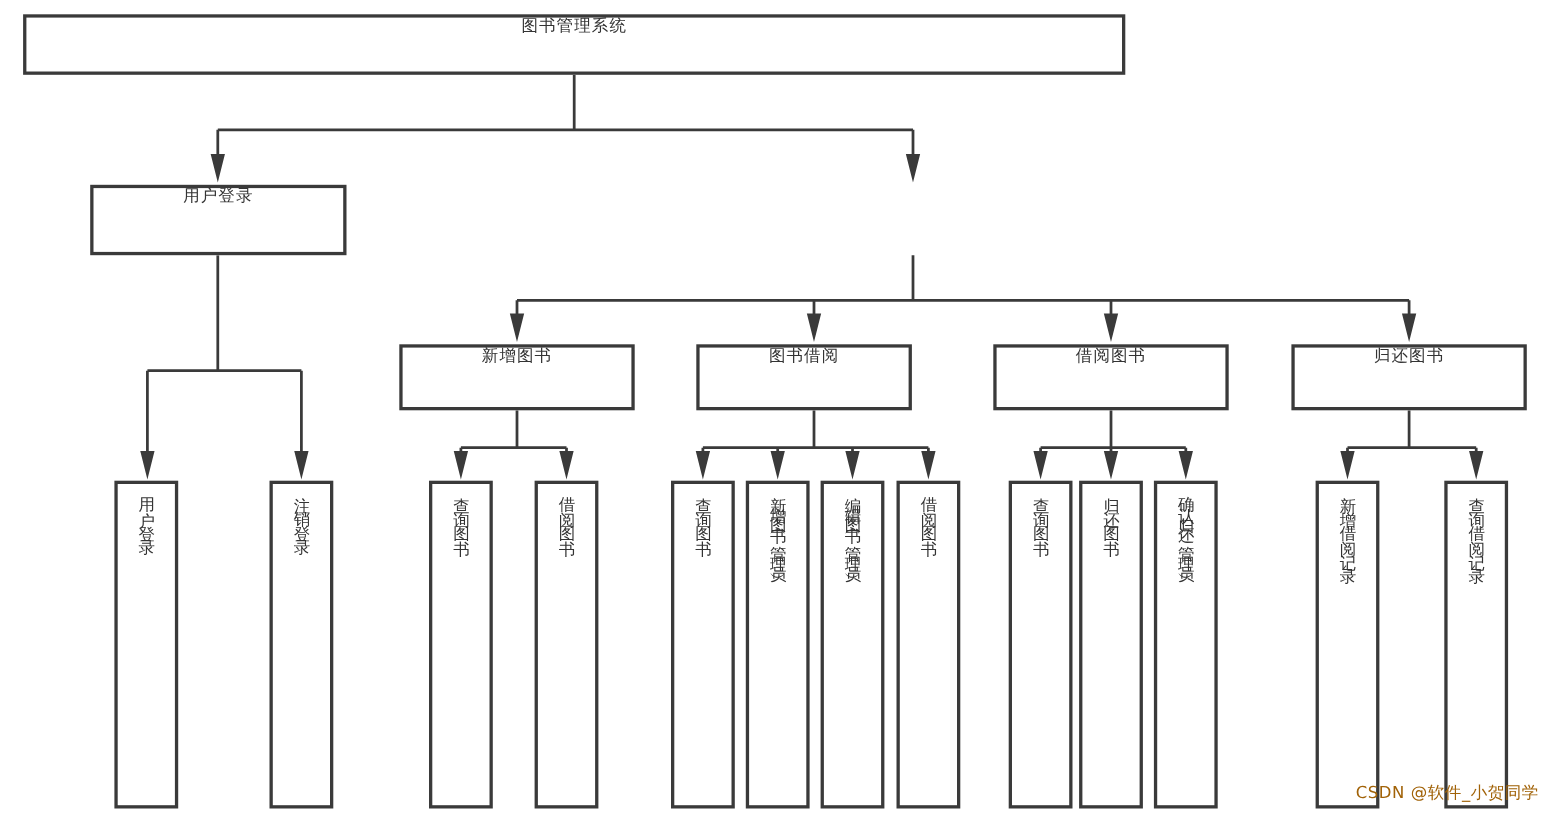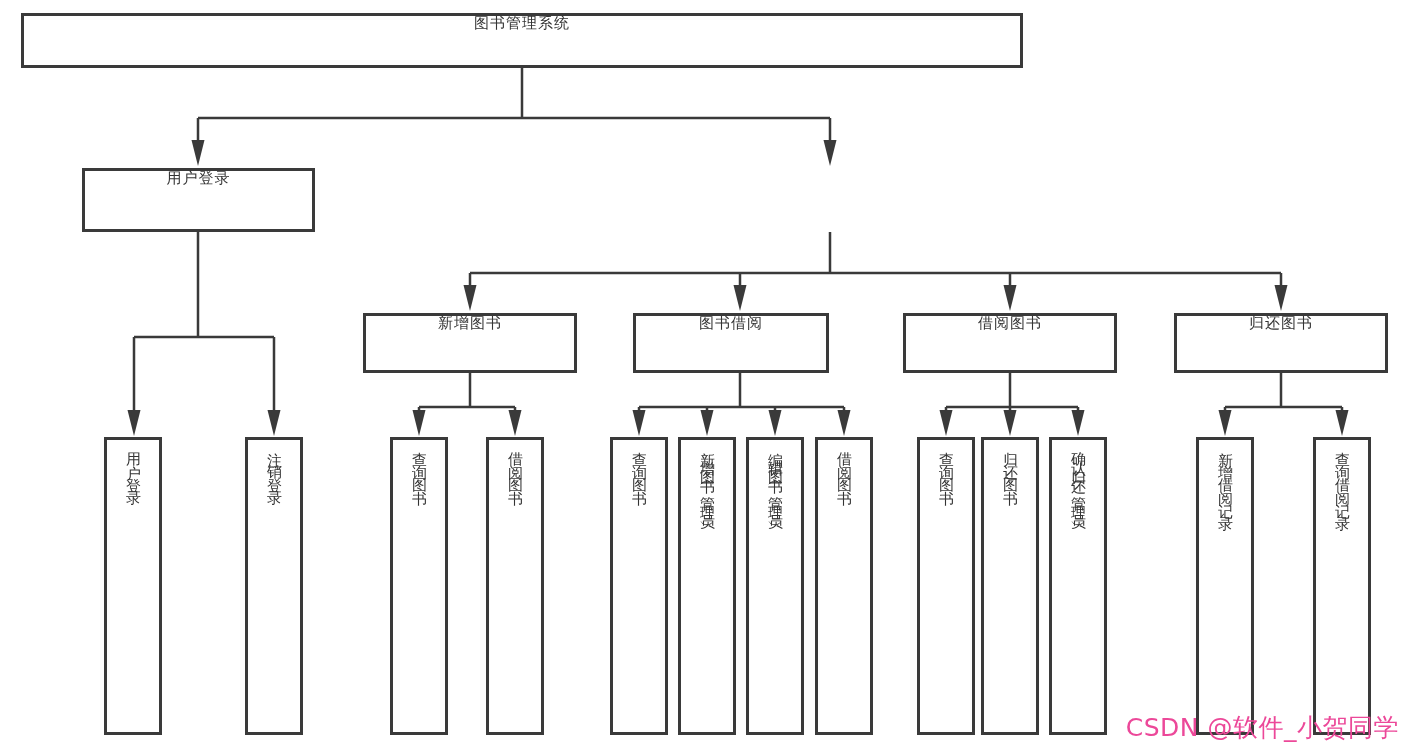--- a/index.html
+++ b/index.html
@@ -11,21 +11,21 @@
   .node{
     position:absolute;box-sizing:border-box;background:#ffffff;
     border:3px solid #3a3a3a;display:flex;align-items:flex-start;justify-content:center;
     font-size:15px;line-height:1;color:#333333;white-space:nowrap;
   }
   .node.h span{letter-spacing:1px;}
   .node.v span{writing-mode:vertical-rl;text-orientation:mixed;letter-spacing:13px;}
   .node.v.long span{letter-spacing:9px;}
   .watermark{
     position:absolute;top:711px;right:6px;z-index:5;
-    font-size:25px;color:#ec4899;letter-spacing:0.5px;text-align:right;
+    font-size:15px;color:#a16207;letter-spacing:0.5px;text-align:right;
   }
 </style>
 </head>
 <body>
 
 <div class="canvas">
 
   <svg class="wires" width="1405" height="747" viewBox="0 0 1405 747" aria-hidden="true">
     <path d="M522 68 V118 M198 118 L830 118 M198 118 V146 M830 118 V146
          M198 232 V337 M134 337 L274 337 M134 337 V416 M274 337 V416

